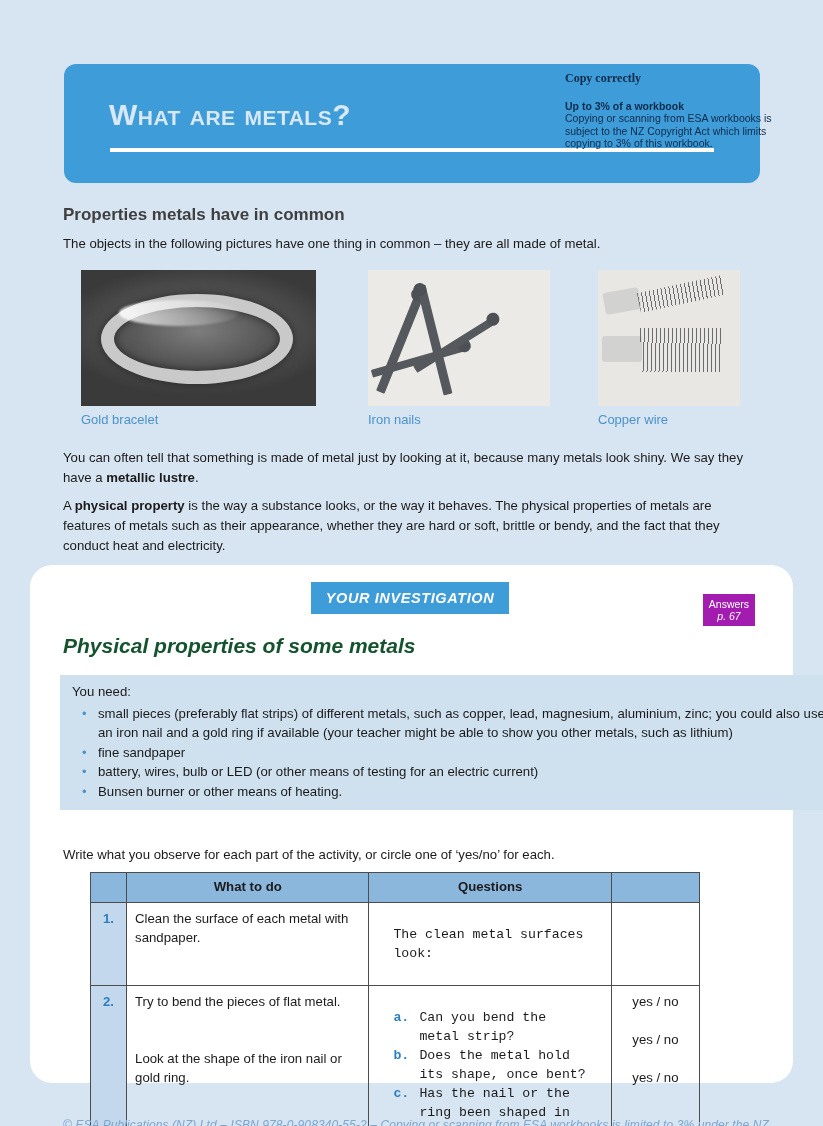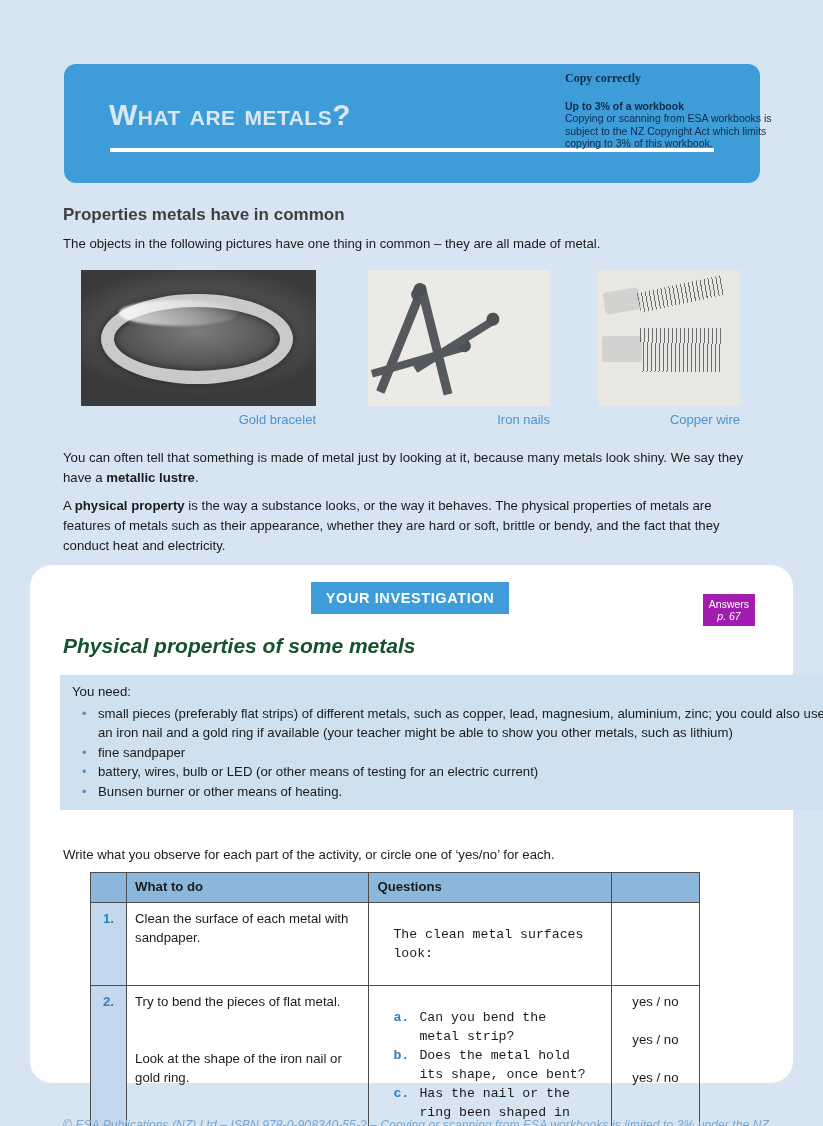--- a/index.html
+++ b/index.html
@@ -97,21 +97,21 @@
   }
   .figure {
     position: absolute;
     top: 0;
   }
   .figure .photo {
     position: relative;
     overflow: hidden;
   }
   .figure .caption {
-    text-align: right;
+    text-align: left;
     color: #4a93cc;
     font-size: 13px;
     margin-top: 6px;
   }
   .fig-1 { left: 18px; }
   .fig-2 { left: 305px; }
   .fig-3 { left: 535px; }
   .fig-1 .photo { width: 235px; height: 136px; }
   .fig-2 .photo { width: 182px; height: 136px; }
   .fig-3 .photo { width: 142px; height: 136px; }
@@ -200,20 +200,21 @@
     width: 198px;
     height: 32px;
     background: #3e9cd9;
     color: #ffffff;
     font-size: 14.5px;
     font-weight: bold;
     letter-spacing: 0.6px;
     display: flex;
     align-items: center;
     justify-content: center;
+    font-style: italic;
   }
   .answers-badge {
     position: absolute;
     left: 703px;
     top: 594px;
     width: 52px;
     height: 32px;
     background: #a21caf;
     color: #ffffff;
     font-size: 10.5px;
@@ -281,21 +282,21 @@
     table-layout: fixed;
   }
   .obs-table th, .obs-table td {
     border: 1px solid #4c4c4c;
     vertical-align: top;
     padding: 6px 8px;
     line-height: 19px;
   }
   .obs-table thead th {
     background: #8cb7dd;
-    text-align: left;
+    text-align: center;
     font-weight: bold;
     height: 21px;
     padding: 4px 8px;
   }
   .col-num   { width: 36px; }
   .col-do    { width: 242px; }
   .col-q     { width: 242px; }
   .col-ans   { width: 88px; }
   .cell-num {
     background: #c3d8ec;

